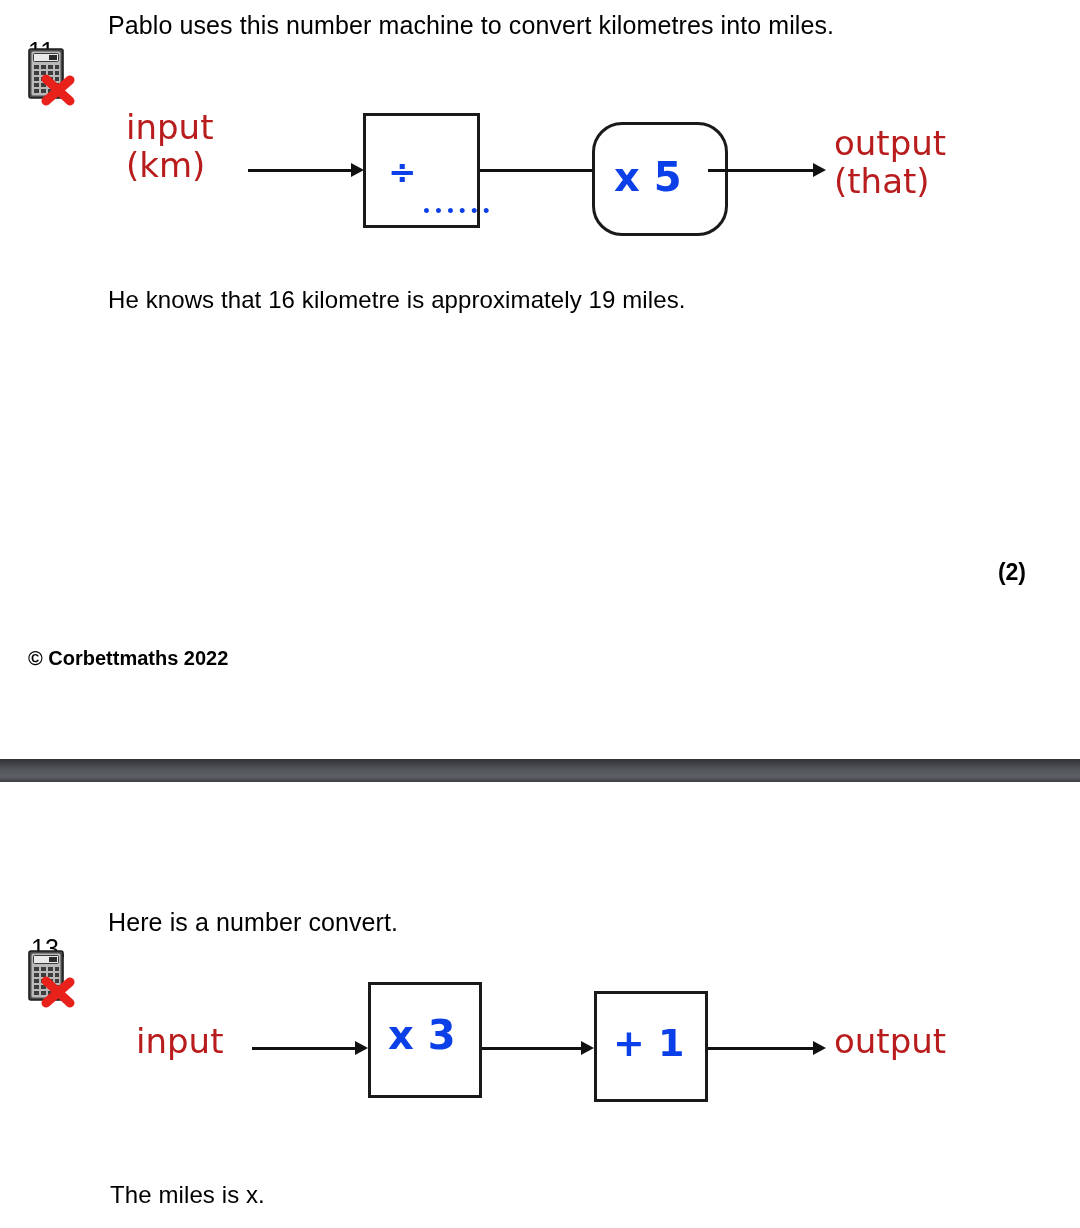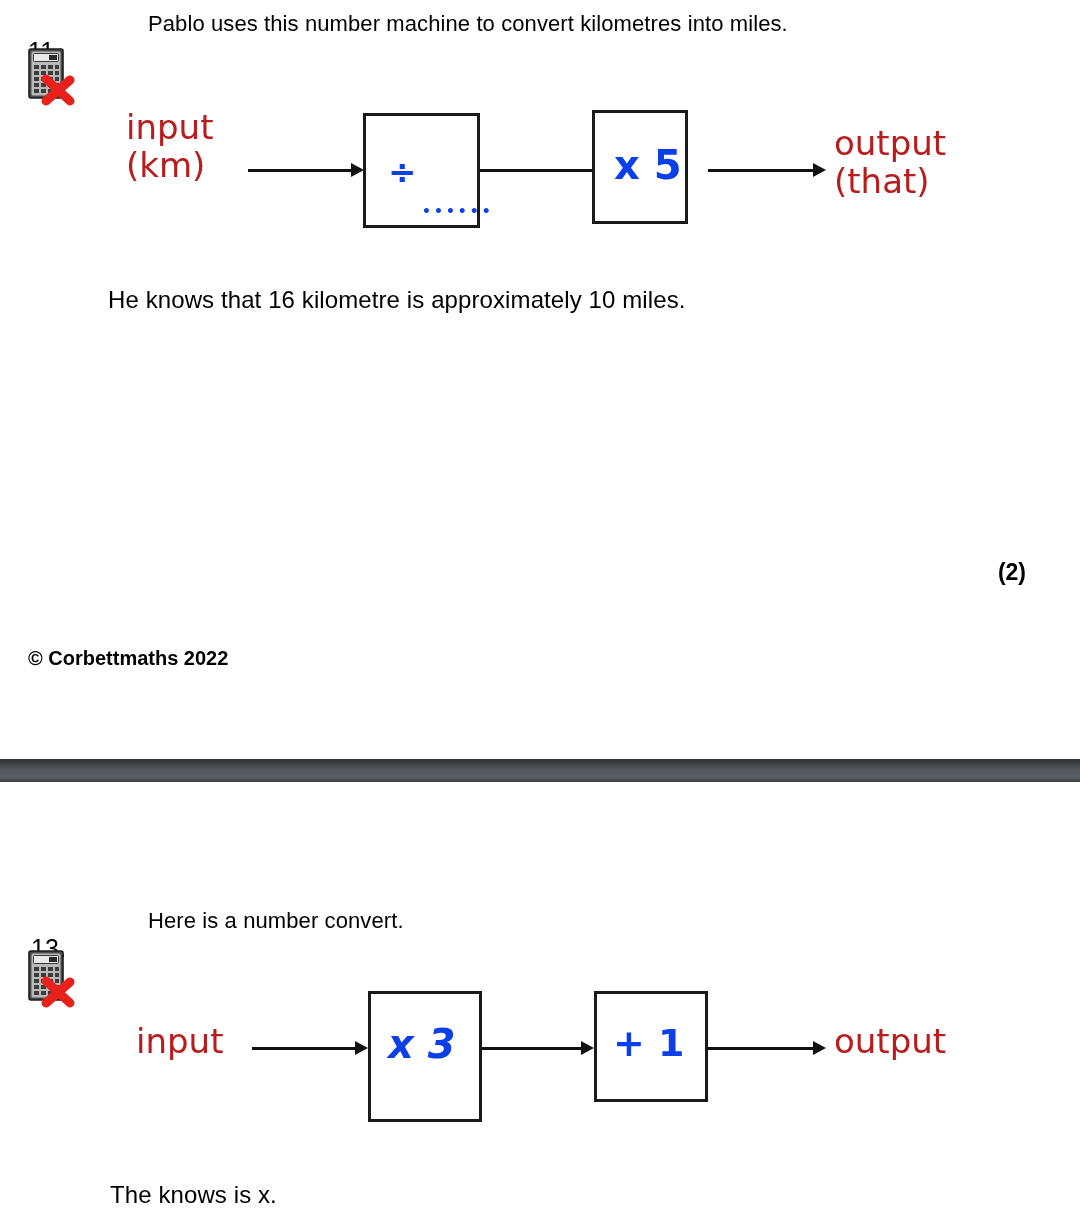--- a/index.html
+++ b/index.html
@@ -40,25 +40,24 @@
   .qnum {
     position: absolute;
     font-size: 25px;
     line-height: 1;
     letter-spacing: 0.2px;
     white-space: nowrap;
     margin-top: 26px;
   }
   .qtext {
     position: absolute;
-    font-size: 22px;
+    font-size: 25px;
     line-height: 1;
     letter-spacing: 0.1px;
     white-space: nowrap;
-    margin-left: 40px;
   }
   .body-line {
     position: absolute;
     font-size: 24px;
     line-height: 1;
     letter-spacing: 0.1px;
     white-space: nowrap;
   }
   .marks {
     position: absolute;
@@ -197,36 +196,36 @@
 
     <div class="mbox" style="left:363px; top:113px; width:117px; height:115px;">
       <div class="mbox-label" style="left:22px; top:38px; font-size:34px;">÷</div>
       <div class="blank-dots" style="left:56px; top:88px; font-size:14px;">••••••</div>
     </div>
 
     <div class="arrow" style="left:480px; top:163px; width:112px;">
       <div class="shaft" style="width:112px;"></div>
     </div>
 
-    <div class="mbox" style="left:592px; top:110px; width:96px; height:114px;">
+    <div class="mbox" style="left:592px; top:122px; width:136px; height:114px;border-radius:30px;">
       <div class="mbox-label" style="left:19px; top:32px; font-size:40px;">x 5</div>
     </div>
 
     <div class="arrow" style="left:708px; top:163px; width:118px;">
       <div class="shaft" style="width:106px;"></div>
       <div class="head" style="left:105px;"></div>
     </div>
 
     <div class="io-label" style="left:834px; top:124px; font-size:34px;">
       <div>output</div>
       <div>(that)</div>
     </div>
   </div>
 
-  <div class="body-line" style="left:108px; top:288px;">He knows that 16 kilometre is approximately 10 miles.</div>
+  <div class="body-line" style="left:108px; top:288px;">He knows that 16 kilometre is approximately 19 miles.</div>
 
 
   <div class="marks" style="left:1026px; top:561px; transform:translateX(-100%);">(2)</div>
 
   <div class="copyright" style="left:28px; top:648px;font-weight:bold;">© Corbettmaths 2022</div>
 </div>
 
 <div class="page-divider"></div>
 
 <div class="page" id="page-2">
@@ -272,35 +271,35 @@
 
   <div class="machine">
 
     <div class="io-label" style="left:136px; top:240px; font-size:34px;">input</div>
 
     <div class="arrow" style="left:252px; top:259px; width:116px;">
       <div class="shaft" style="width:104px;"></div>
       <div class="head" style="left:103px;"></div>
     </div>
 
-    <div class="mbox" style="left:368px; top:209px; width:114px; height:131px;font-style:italic;">
+    <div class="mbox" style="left:368px; top:200px; width:114px; height:116px;">
       <div class="mbox-label" style="left:17px; top:30px; font-size:40px;">x 3</div>
     </div>
 
     <div class="arrow" style="left:482px; top:259px; width:112px;">
       <div class="shaft" style="width:100px;"></div>
       <div class="head" style="left:99px;"></div>
     </div>
 
     <div class="mbox" style="left:594px; top:209px; width:114px; height:111px;">
       <div class="mbox-label" style="left:16px; top:30px; font-size:38px;">+ 1</div>
     </div>
 
     <div class="arrow" style="left:708px; top:259px; width:118px;">
       <div class="shaft" style="width:106px;"></div>
       <div class="head" style="left:105px;"></div>
     </div>
 
     <div class="io-label" style="left:834px; top:240px; font-size:34px;">output</div>
   </div>
 
-  <div class="body-line" style="left:110px; top:401px;">The knows is x.</div>
+  <div class="body-line" style="left:110px; top:401px;">The miles is x.</div>
 </div>
 
 </body></html>

